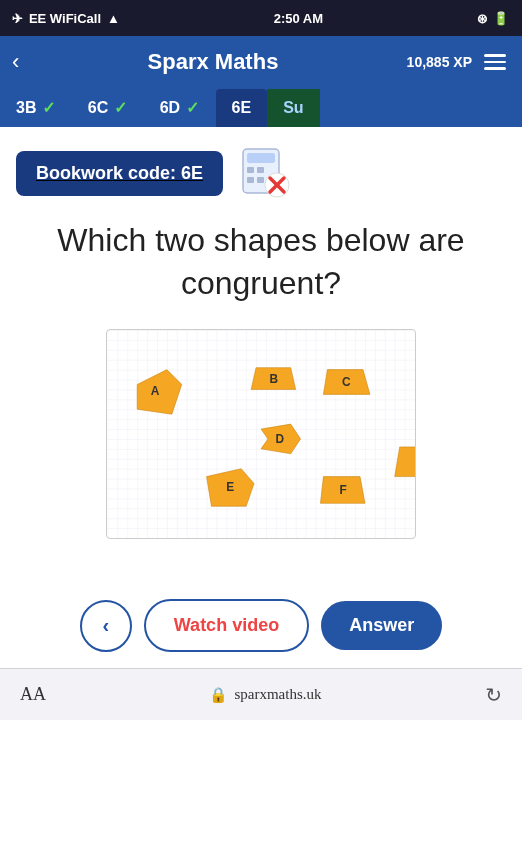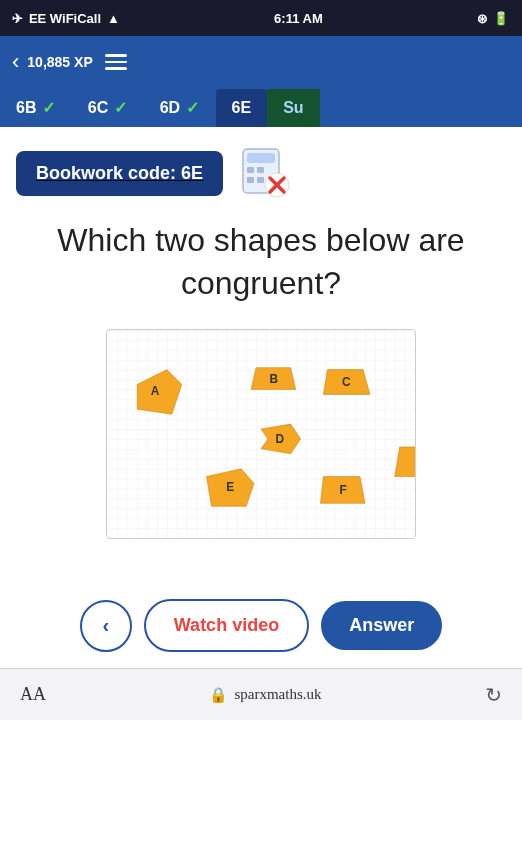--- a/index.html
+++ b/index.html
@@ -217,40 +217,41 @@
   </style>
 </head>
 <body>
 
 <div class="status-bar">
   <div class="status-left">
     <span>✈</span>
     <span>EE WiFiCall</span>
     <span>▲</span>
   </div>
-  <div class="status-center">6:11 AM</div>
+  <div class="status-center">2:50 AM</div>
   <div class="status-right">
     <span>⊛</span>
     <span>🔋</span>
   </div>
 </div>
 
 <div class="nav-bar">
   <span class="nav-back">‹</span>
+  <span class="nav-title">Sparx Maths</span>
   <span class="nav-xp">10,885 XP</span>
   <div class="nav-menu">
     <span></span>
       <span></span>
       <span></span>
   </div>
 </div>
 
 <div class="tabs-bar">
   <div class="tab">
-    <span>6B</span>
+    <span>3B</span>
     <span class="check">✓</span>
   </div>
   <div class="tab">
     <span>6C</span>
     <span class="check">✓</span>
   </div>
   <div class="tab">
     <span>6D</span>
     <span class="check">✓</span>
   </div>

